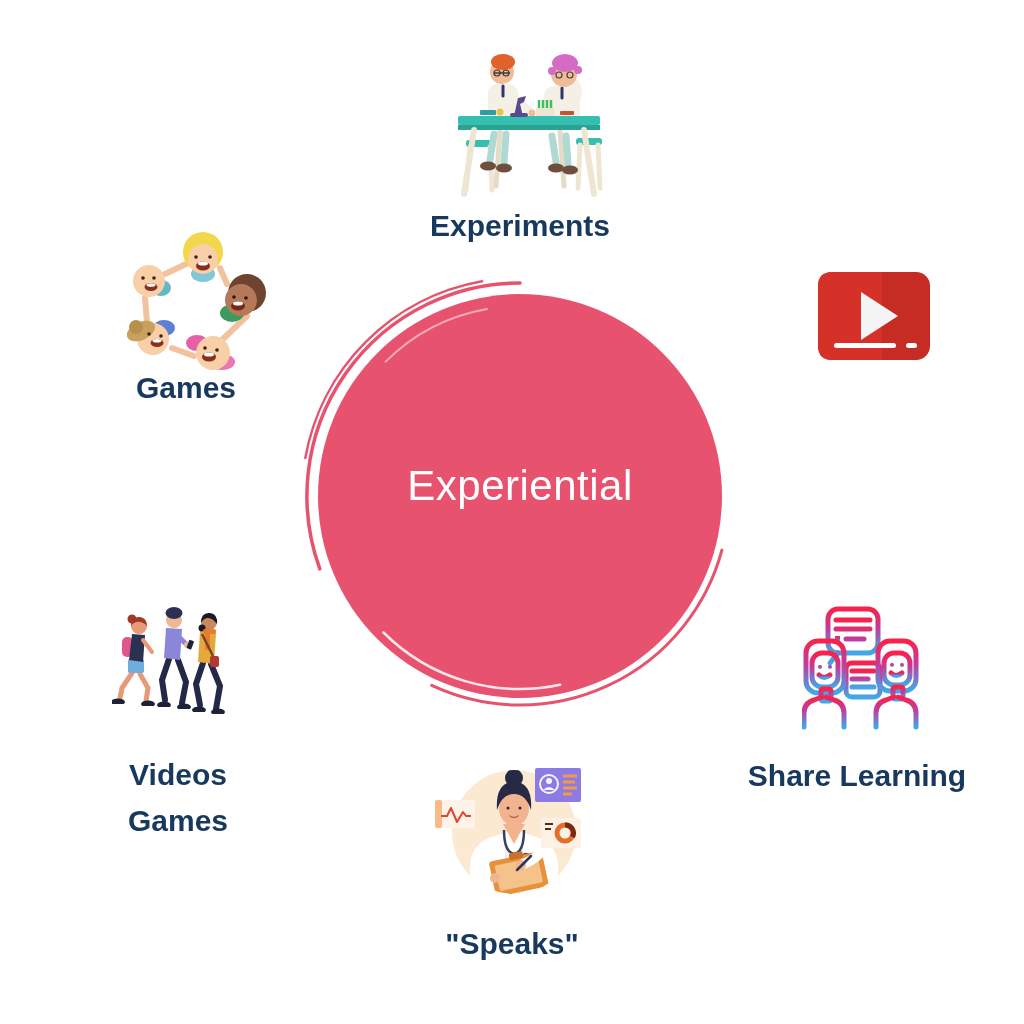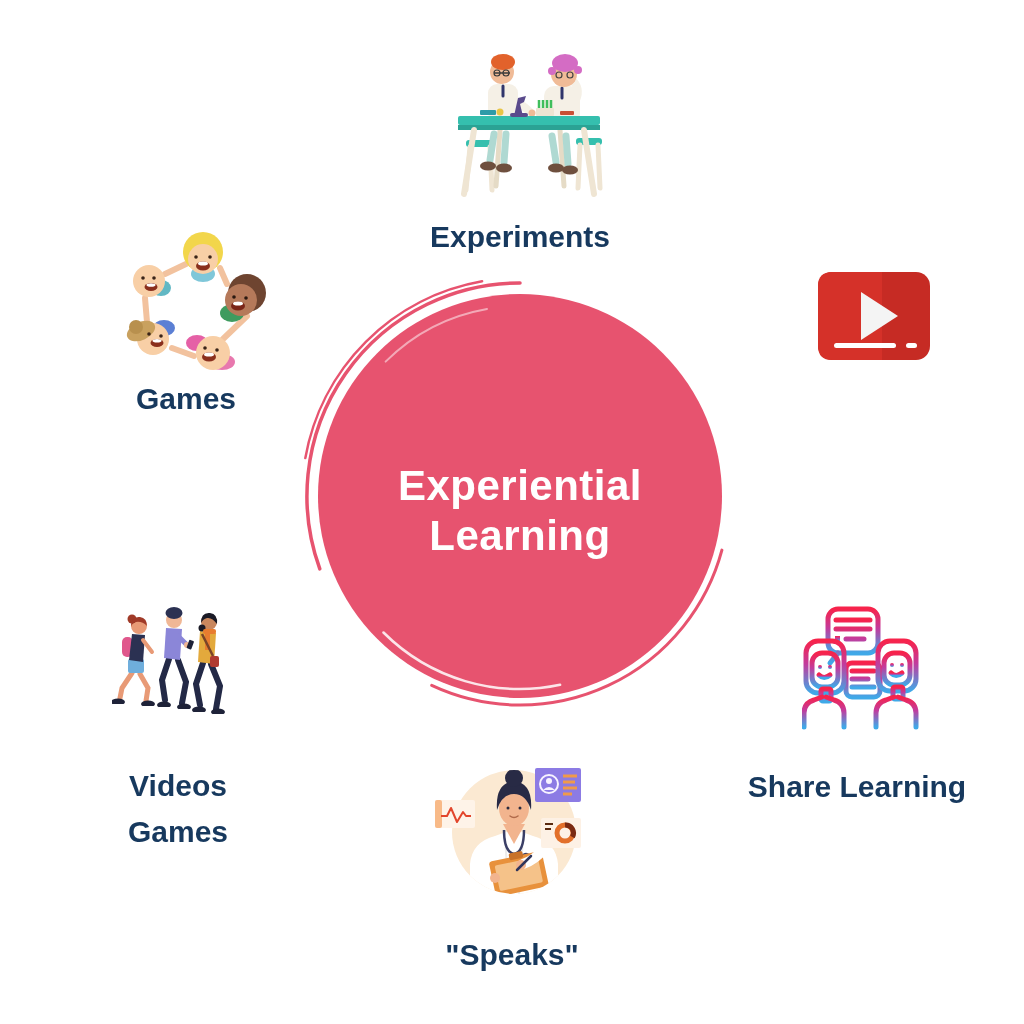--- a/index.html
+++ b/index.html
@@ -3,44 +3,43 @@
 <meta charset="utf-8">
 <style>
   html,body{margin:0;padding:0;background:#ffffff;}
   #canvas{
     position:relative;width:1024px;height:1024px;background:#ffffff;overflow:hidden;
     font-family:"Liberation Sans", sans-serif;
   }
   .abs{position:absolute;}
   .node-label{
     position:absolute;transform:translateX(-50%);text-align:center;
-    font-size:30px;font-weight:600;color:#17395E;white-space:nowrap;line-height:44px;margin-top:11px;
+    font-size:30px;font-weight:600;color:#17395E;white-space:nowrap;line-height:44px;
   }
   .center-text{
     position:absolute;left:520px;top:461px;transform:translateX(-50%);
-    width:420px;text-align:center;color:#ffffff;font-size:42px;font-weight:700;
+    width:420px;text-align:center;color:#ffffff;font-size:42px;font-weight:400;
     line-height:50px;letter-spacing:.5px;
   }
 </style>
 </head>
 <body>
 
 <div id="canvas">
 
   <svg class="abs" style="left:290px;top:266px" width="460" height="460" viewBox="0 0 460 460">
     <circle cx="230" cy="230" r="202" fill="#E7536F"></circle>
     <path d="M 230 17 A 213 213 0 0 0 29.8 302.9" fill="none" stroke="#E7536F" stroke-width="3.5" stroke-linecap="round"></path>
     <path d="M 141.7 419.4 A 209 209 0 0 0 431.9 284.1" fill="none" stroke="#E7536F" stroke-width="3" stroke-linecap="round"></path>
     <path d="M 192.1 15.3 A 218 218 0 0 0 15.3 192.1" fill="none" stroke="#E7536F" stroke-width="2.5" stroke-linecap="round"></path>
     <path d="M 93.5 366.5 A 193 193 0 0 0 270.1 418.8" fill="none" stroke="#ffffff" stroke-width="2.5" opacity="0.85" stroke-linecap="round"></path>
     <path d="M 95.6 95.6 A 190 190 0 0 1 197 42.9" fill="none" stroke="#ffffff" stroke-width="2" opacity="0.5" stroke-linecap="round"></path>
   </svg>
   <div class="center-text">
     <div>Experiential</div>
-    <div>Learning</div>
   </div>
 
   <svg class="abs" style="left:448px;top:42px" width="162" height="156" viewBox="0 0 162 156">
 
     <rect x="18" y="98" width="28" height="7" rx="3" fill="#35BFAE"></rect>
     <path d="M22,105 L18,148 M42,105 L44,148" stroke="#EFE5D3" stroke-width="5" stroke-linecap="round"></path>
     <rect x="128" y="96" width="26" height="7" rx="3" fill="#35BFAE"></rect>
     <path d="M132,103 L130,146 M150,103 L152,146" stroke="#EFE5D3" stroke-width="5" stroke-linecap="round"></path>
 
     <path d="M52,88 L48,144 M112,88 L116,144" stroke="#E5DBC6" stroke-width="5" stroke-linecap="round"></path>

